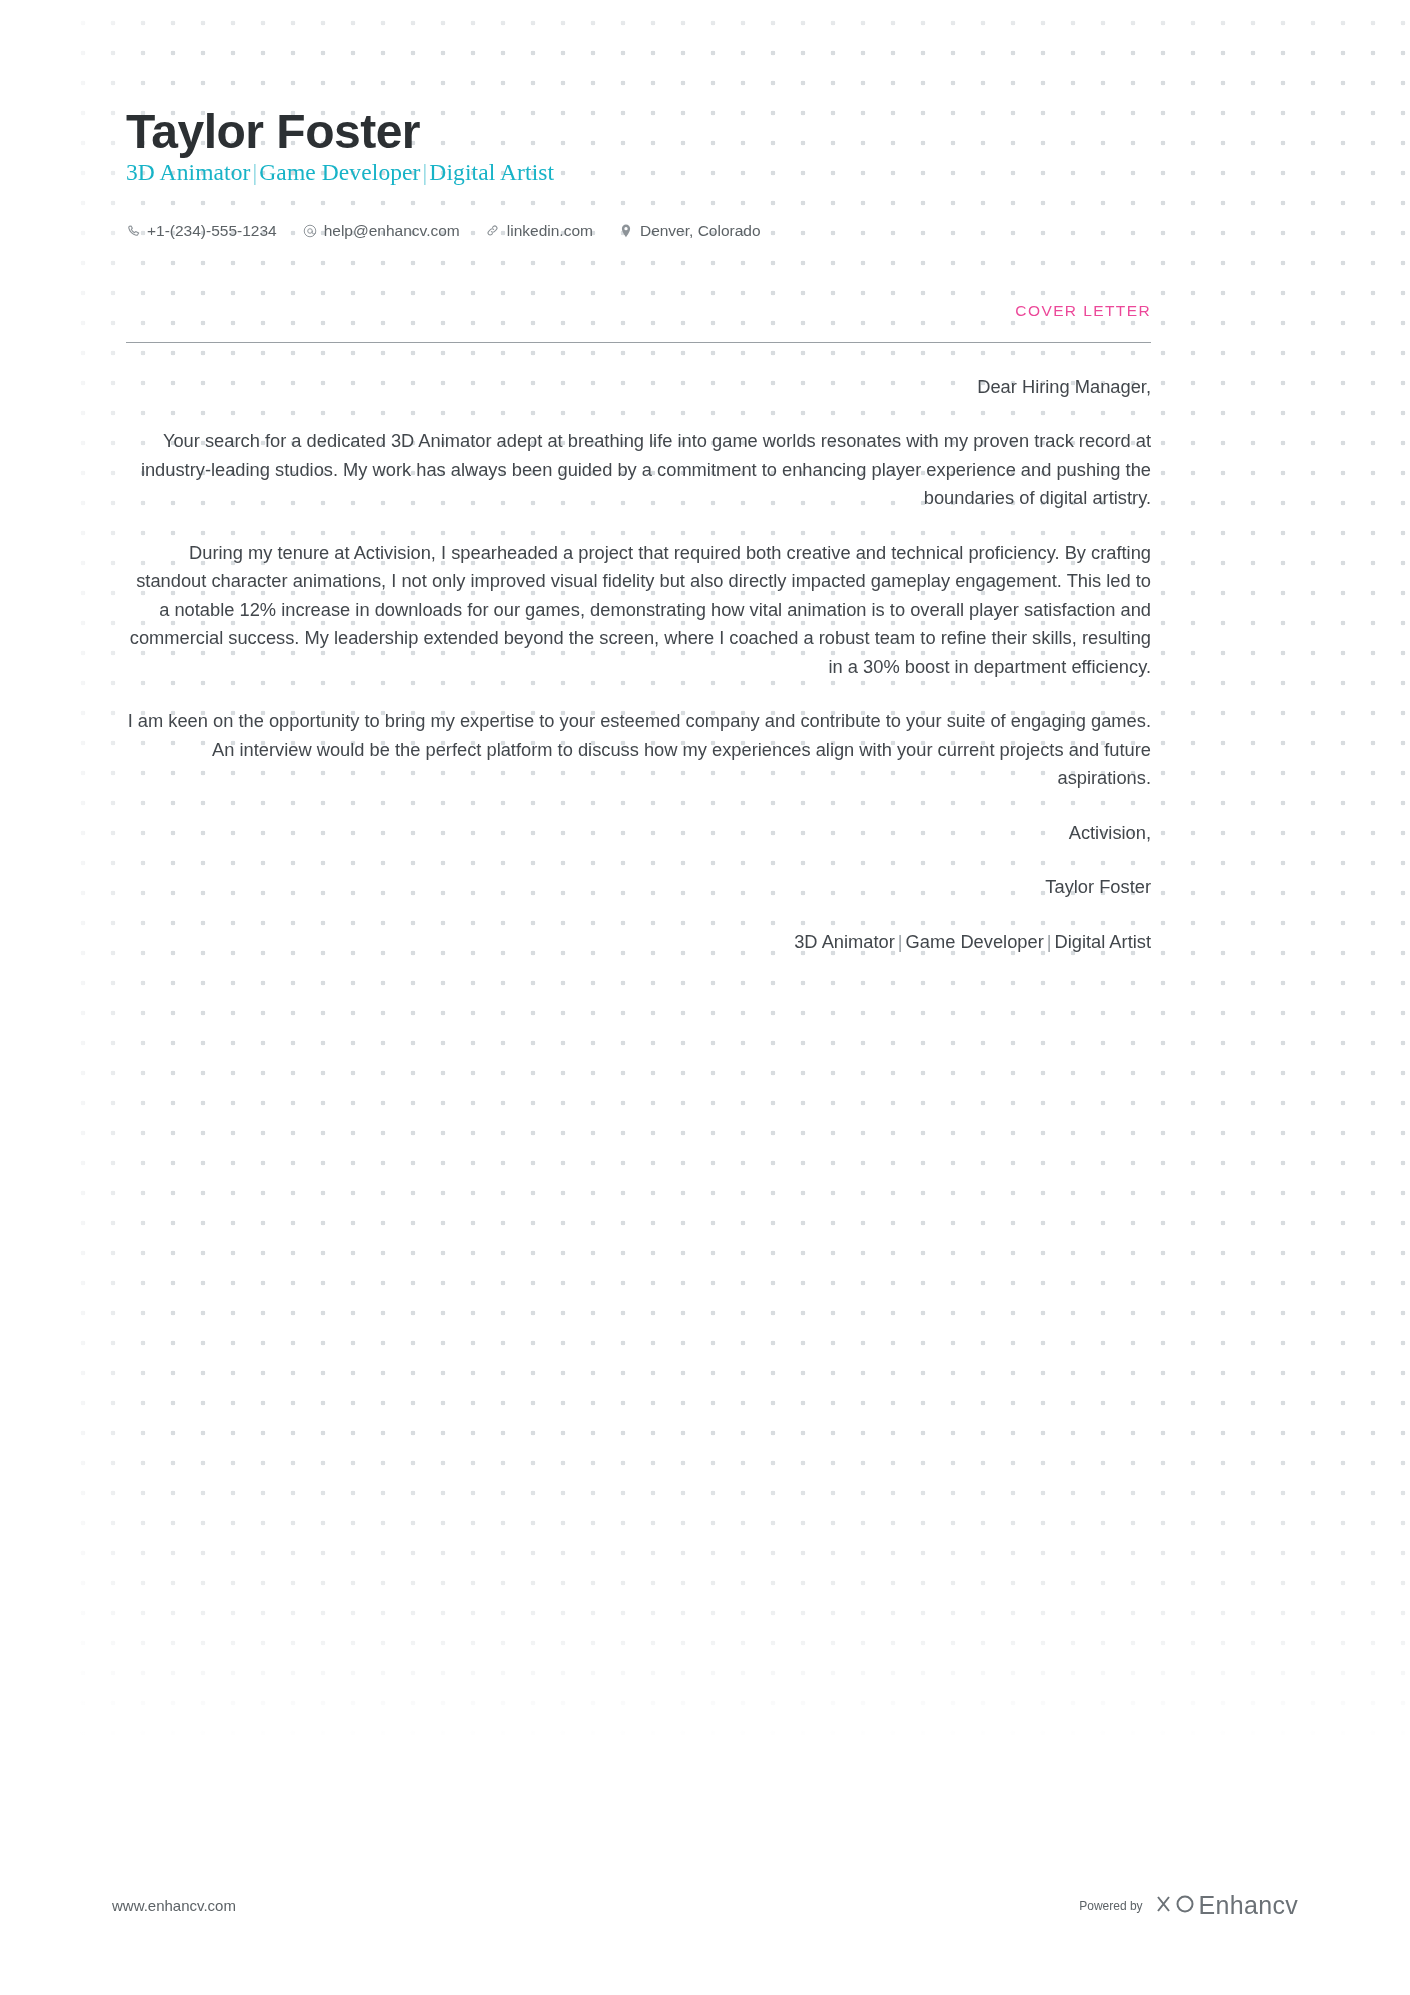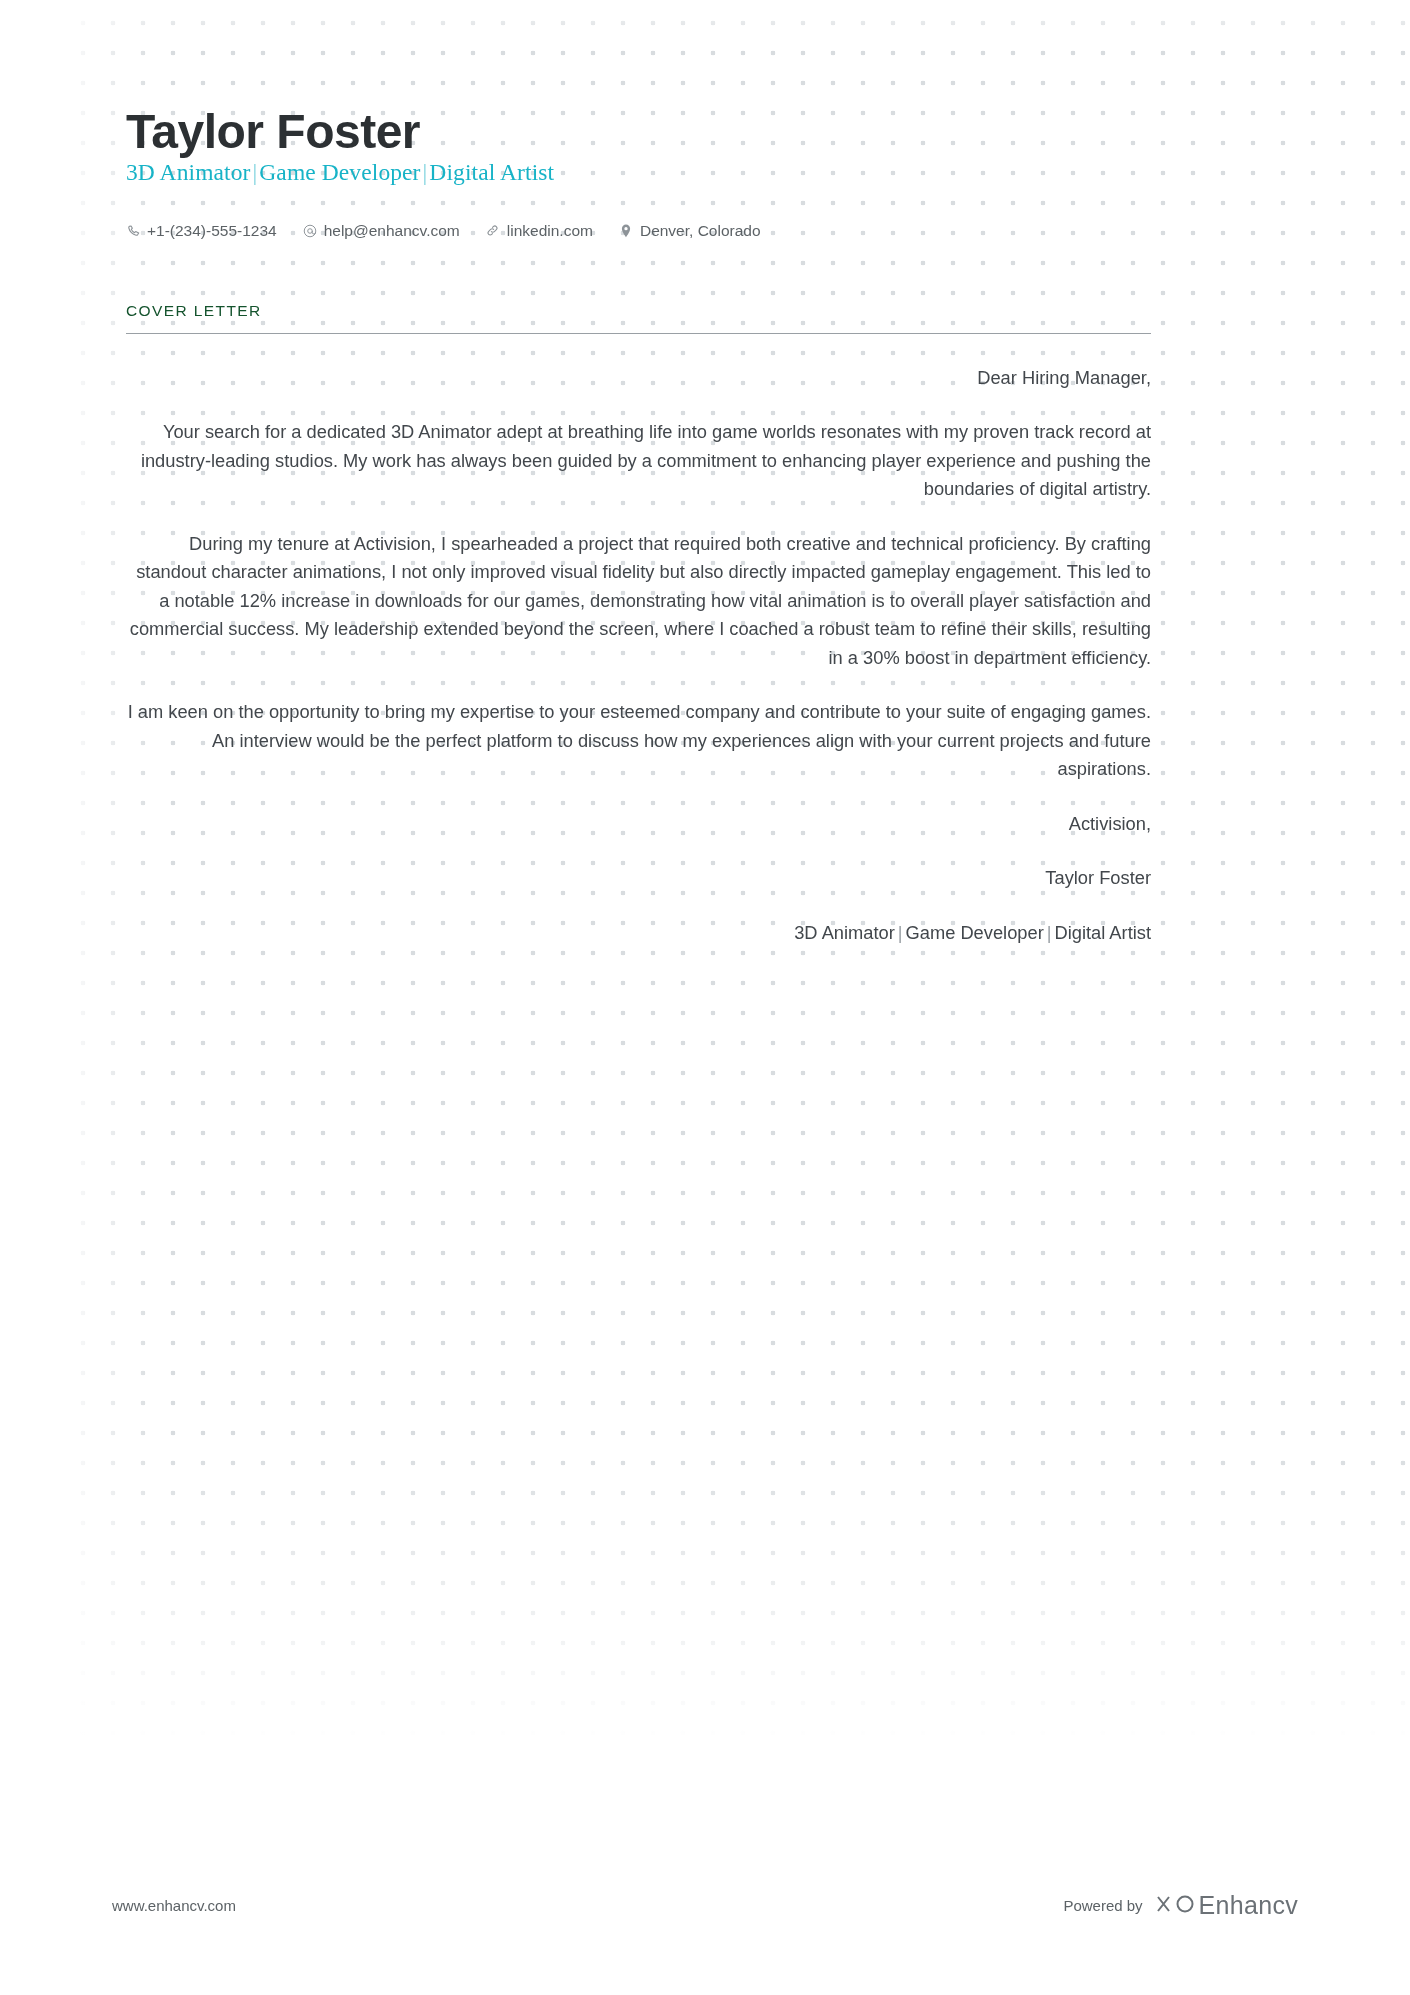--- a/index.html
+++ b/index.html
@@ -99,25 +99,26 @@
     color: #8d9398;
     flex: 0 0 auto;
   }
   .contact .ic svg { display: block; }
 
   
   .section-title {
     margin-top: 62px;
     font-size: 15.5px;
     letter-spacing: 1.4px;
-    color: #14532d;
+    color: #ec4899;
     text-transform: uppercase;
-    padding-bottom: 13px;
+    padding-bottom: 22px;
     border-bottom: 1.5px solid #9aa0a5;
     width: 1025px;
+    text-align: right;
   }
 
   .letter {
     width: 1025px;
     margin-top: 30px;
     font-size: 18.3px;
     line-height: 28.5px;
     color: #42474c;
   }
   .letter p {
@@ -138,21 +139,21 @@
     justify-content: space-between;
     font-size: 15px;
     color: #5c6266;
   }
   .footer-right {
     display: flex;
     align-items: center;
     gap: 12px;
   }
   .powered {
-    font-size: 15px;
+    font-size: 12px;
     color: #5c6266;
   }
   .brand {
     display: flex;
     align-items: center;
     gap: 2px;
   }
   .brand-name {
     font-size: 25px;
     color: #6b7176;

